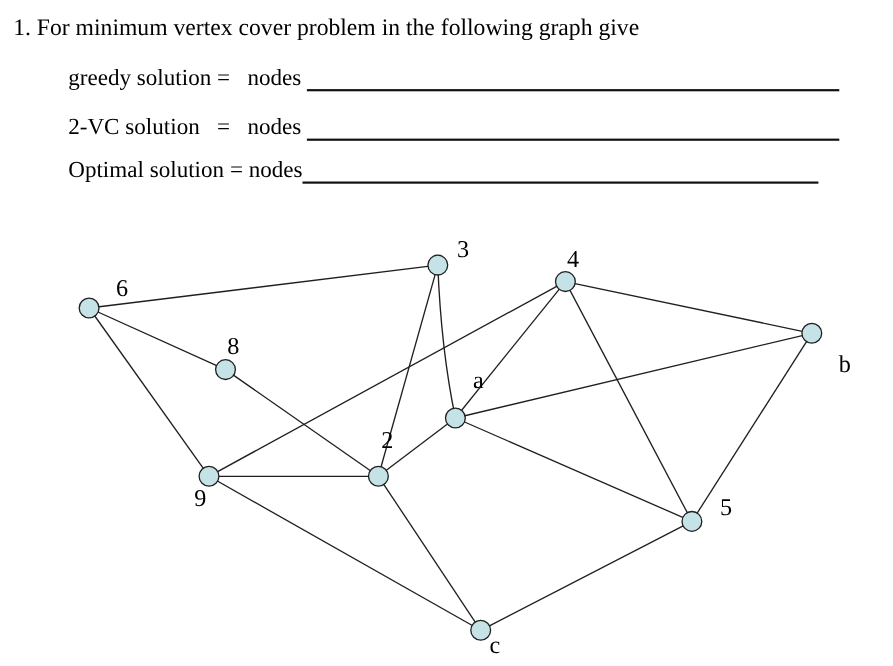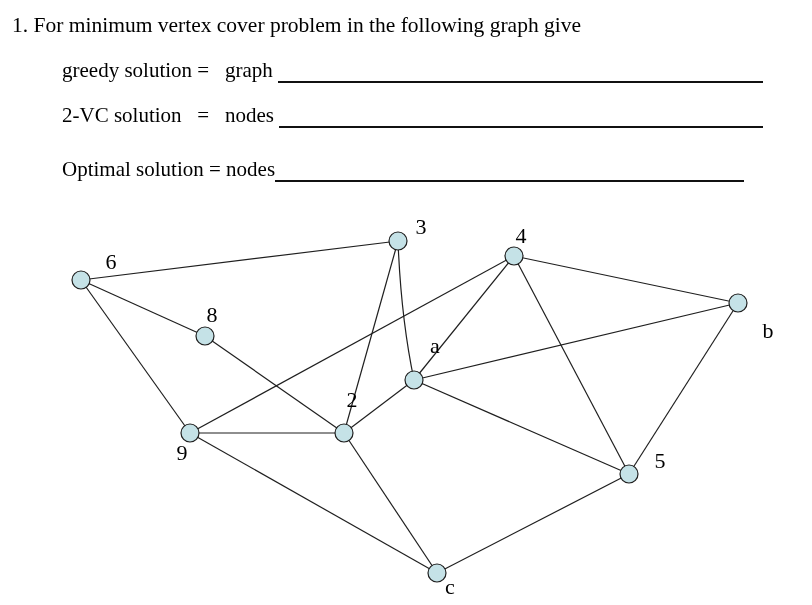--- a/index.html
+++ b/index.html
@@ -21,32 +21,32 @@
     font-size: 21px; height: 27px; line-height: 27px;
   }
   .answer-row .prefix { white-space: pre; }
   .answer-row .blank {
     flex: 1 1 auto;
     border-bottom: 2px solid #111111;
     margin-bottom: 1px;
   }
   #row-greedy  { top: 57px;  width: 701px; }
   #row-twovc   { top: 102px; width: 701px; }
-  #row-optimal { top: 156px; width: 682px; }
+  #row-optimal { top: 141px; width: 682px; }
   #graph-svg { position: absolute; left: 0; top: 0; }
 </style>
 </head>
 <body>
 
 <div class="page">
 
   <div class="title">1. For minimum vertex cover problem in the following graph give</div>
 
   <div class="answer-row" id="row-greedy">
-    <span class="prefix">greedy solution =   graph </span>
+    <span class="prefix">greedy solution =   nodes </span>
     <span class="blank"></span>
   </div>
 
   <div class="answer-row" id="row-twovc">
     <span class="prefix">2-VC solution   =   nodes </span>
     <span class="blank"></span>
   </div>
 
   <div class="answer-row" id="row-optimal">
     <span class="prefix">Optimal solution = nodes</span>

